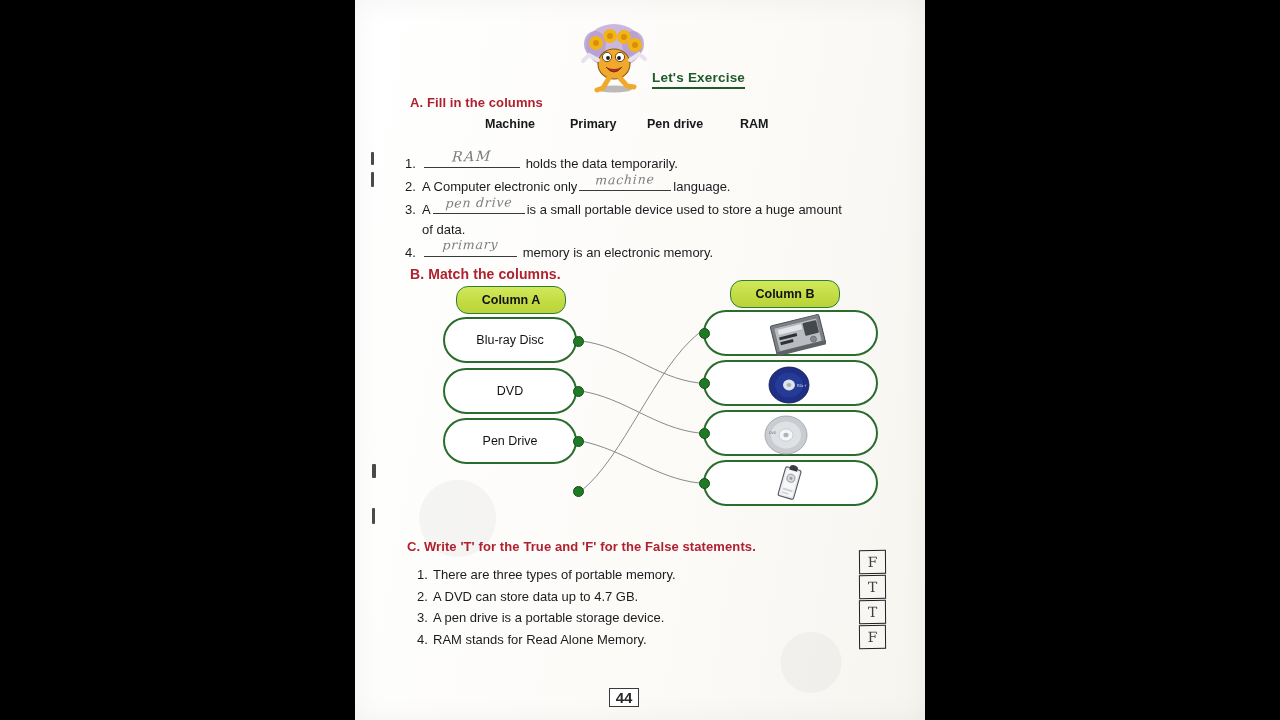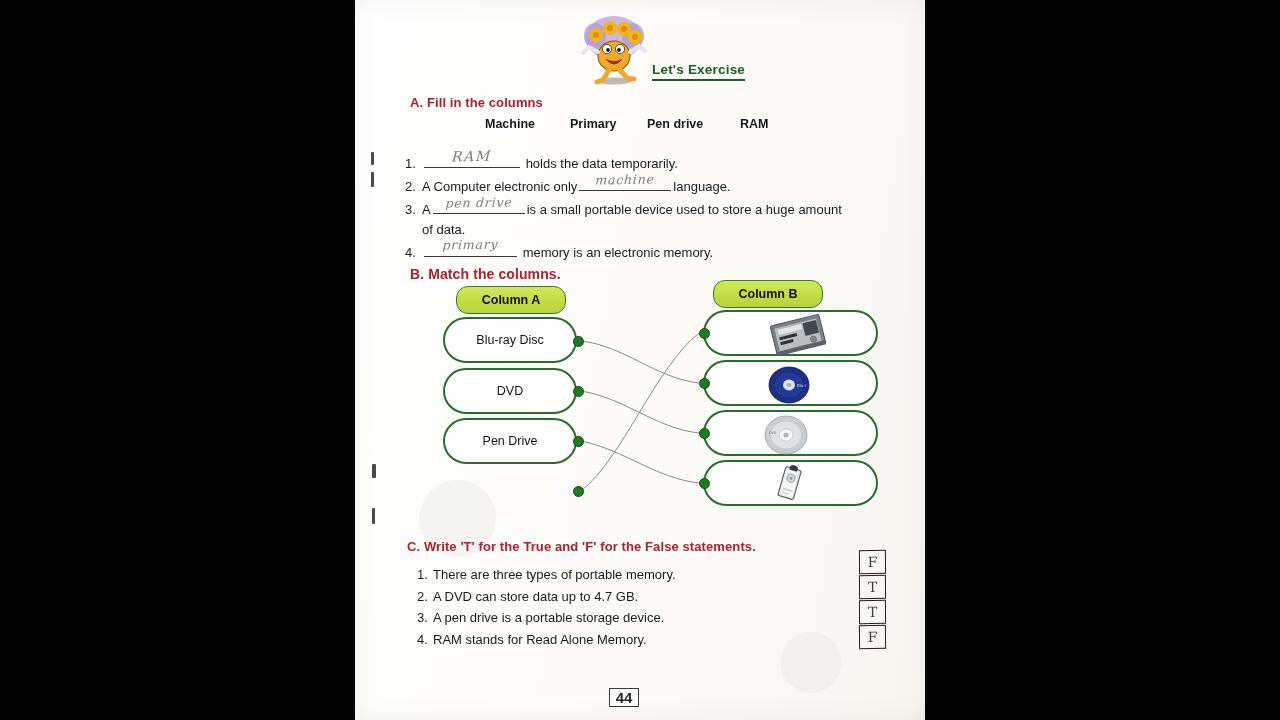--- a/index.html
+++ b/index.html
@@ -15,21 +15,21 @@
       radial-gradient(circle at 80% 92%, rgba(0,0,0,.03) 0 30px, rgba(0,0,0,0) 31px),
       linear-gradient(100deg, #ffffff 0%, #fcfbf8 55%, #f6f5f0 100%);
     box-shadow:inset 0 0 28px rgba(0,0,0,.05);
     overflow:hidden;
   }
   .bar{position:absolute;top:0;height:720px;background:#000;}
   #bar-left{left:0;width:355px;}
   #bar-right{left:925px;width:355px;}
 
   
-  #header{position:absolute;left:0;top:2px;width:680px;height:92px;}
+  #header{position:absolute;left:0;top:10px;width:680px;height:92px;}
   #mascot{position:absolute;left:218px;top:2px;width:82px;height:84px;}
   #title-lets{
     position:absolute;left:297px;top:60px;
     font-size:13.5px;font-weight:bold;color:#1e5b28;
     border-bottom:2px solid #1e5b28;line-height:16px;
     letter-spacing:.2px;padding-bottom:1px;
   }
 
   
   .sec-head{position:absolute;color:#b0202f;font-weight:bold;letter-spacing:.1px;}
@@ -67,21 +67,21 @@
 
   
   #match{position:absolute;left:0;top:278px;width:570px;height:255px;}
   .colhead{
     position:absolute;height:26px;border:1.6px solid #2e7d32;border-radius:12px;
     background:linear-gradient(180deg,#d2e85c 0%,#c3dc44 55%,#b9d339 100%);
     color:#101214;font-weight:bold;font-size:12.5px;
     display:flex;align-items:center;justify-content:center;
   }
   #colheadA{left:101px;top:8px;width:108px;}
-  #colheadB{left:358px;top:2px;width:108px;}
+  #colheadB{left:375px;top:2px;width:108px;}
 
   .pill{
     position:absolute;height:46px;border:2px solid #2a6b2e;border-radius:26px;
     background:#fff;display:flex;align-items:center;justify-content:center;
     font-size:12.5px;color:#101214;box-sizing:border-box;
   }
   .pillA{left:88px;width:134px;}
   .pillB{left:348px;width:175px;}
   #a0{top:39px;} #a1{top:90px;} #a2{top:140px;} #a3{top:190px;}
   #b0{top:32px;} #b1b{top:82px;} #b2b{top:132px;} #b3b{top:182px;}

